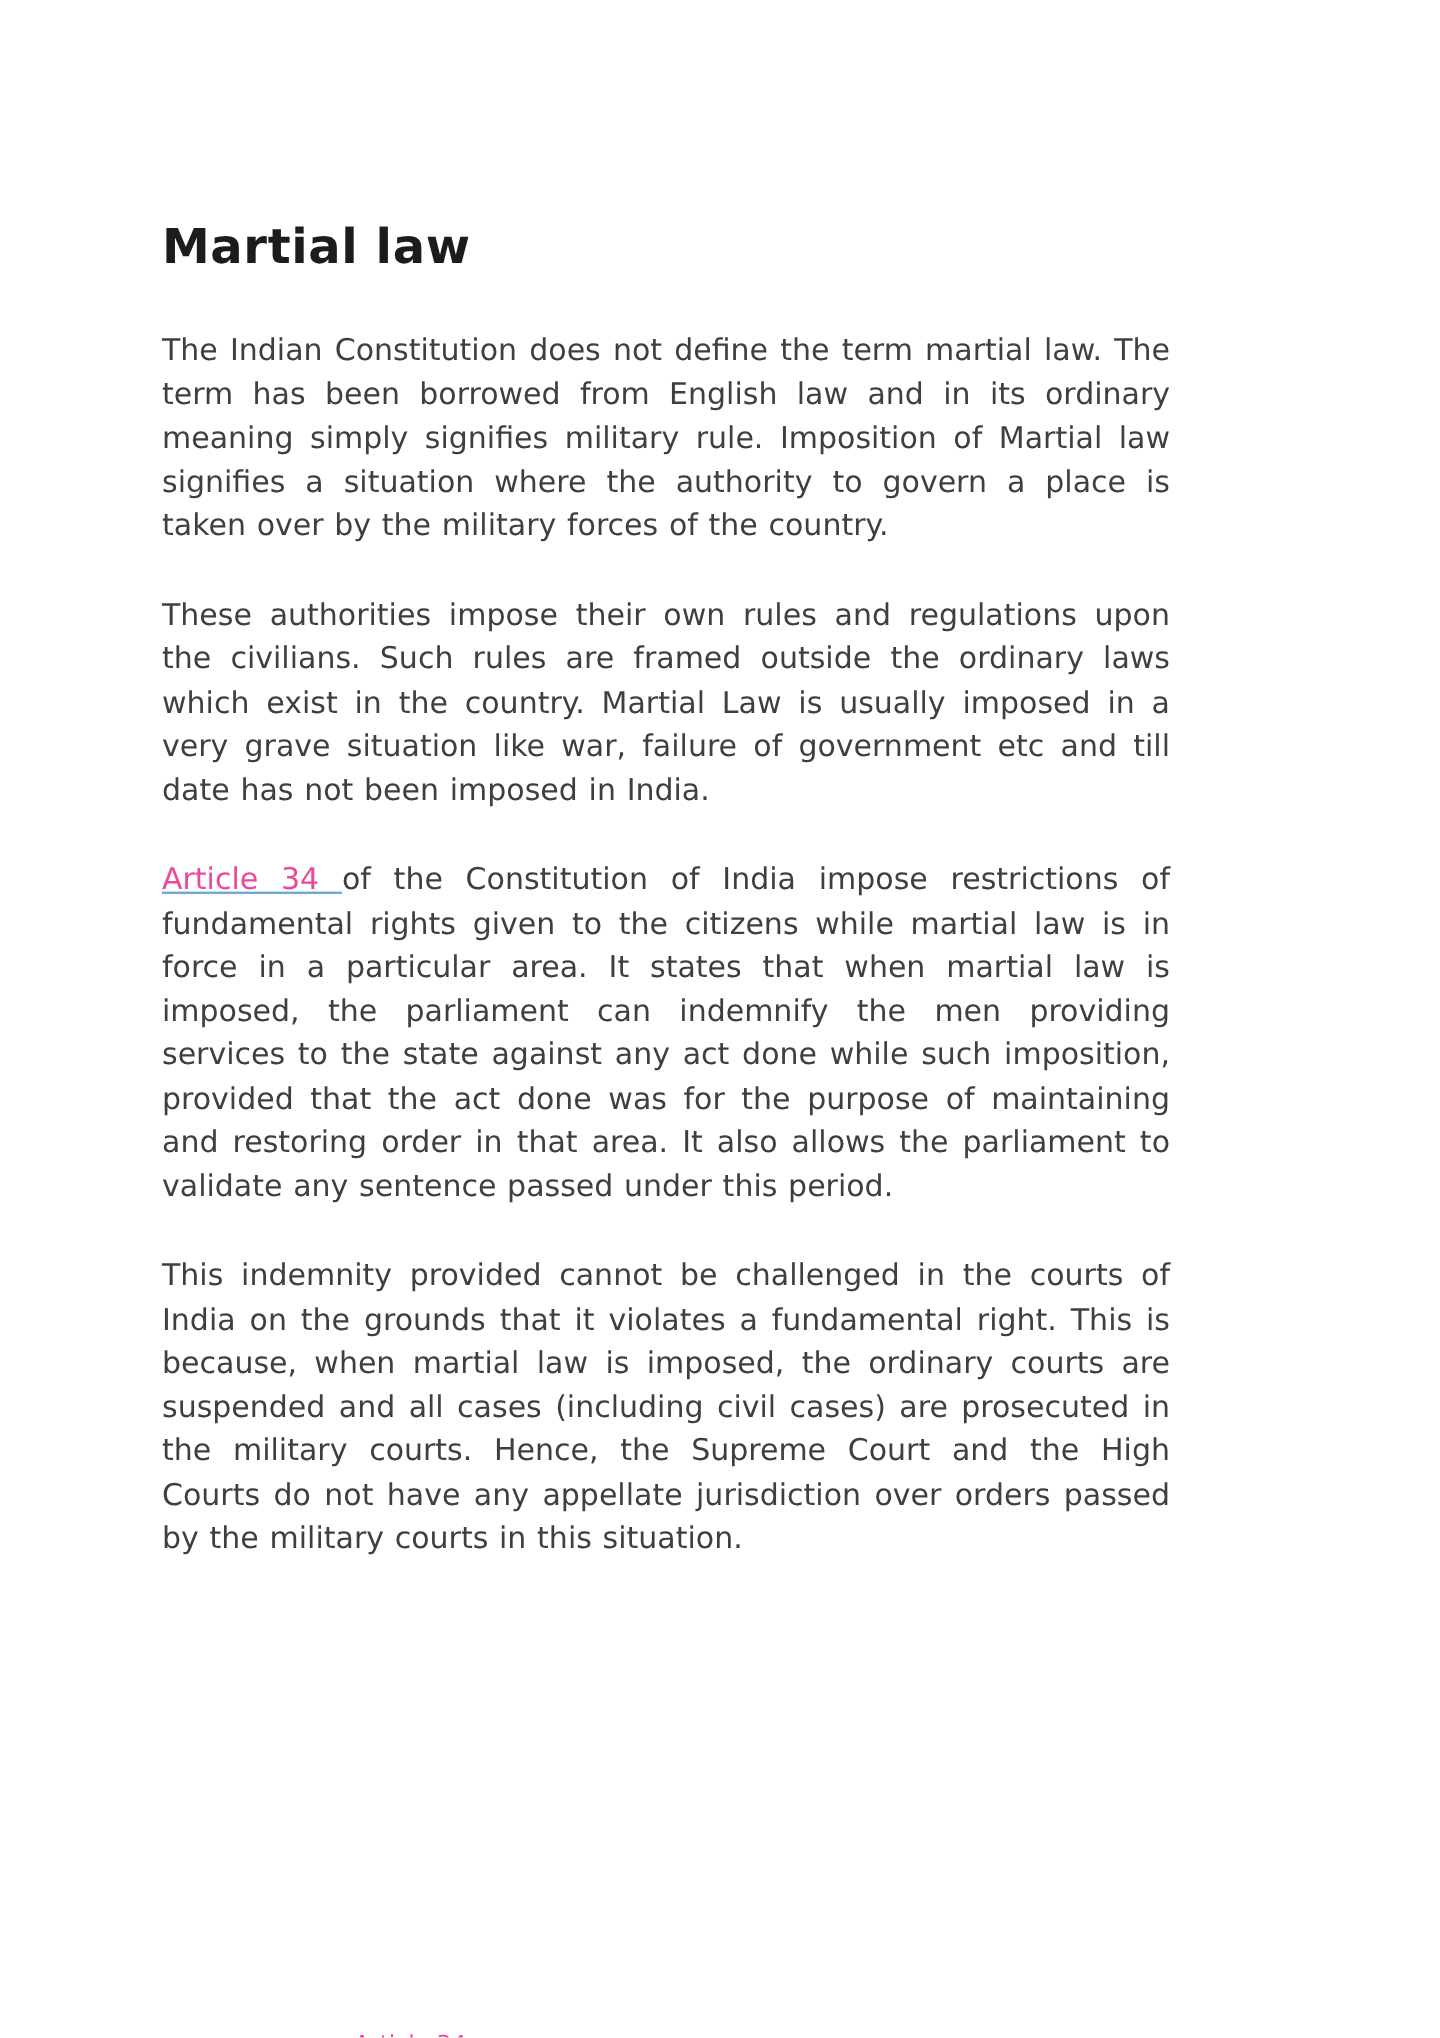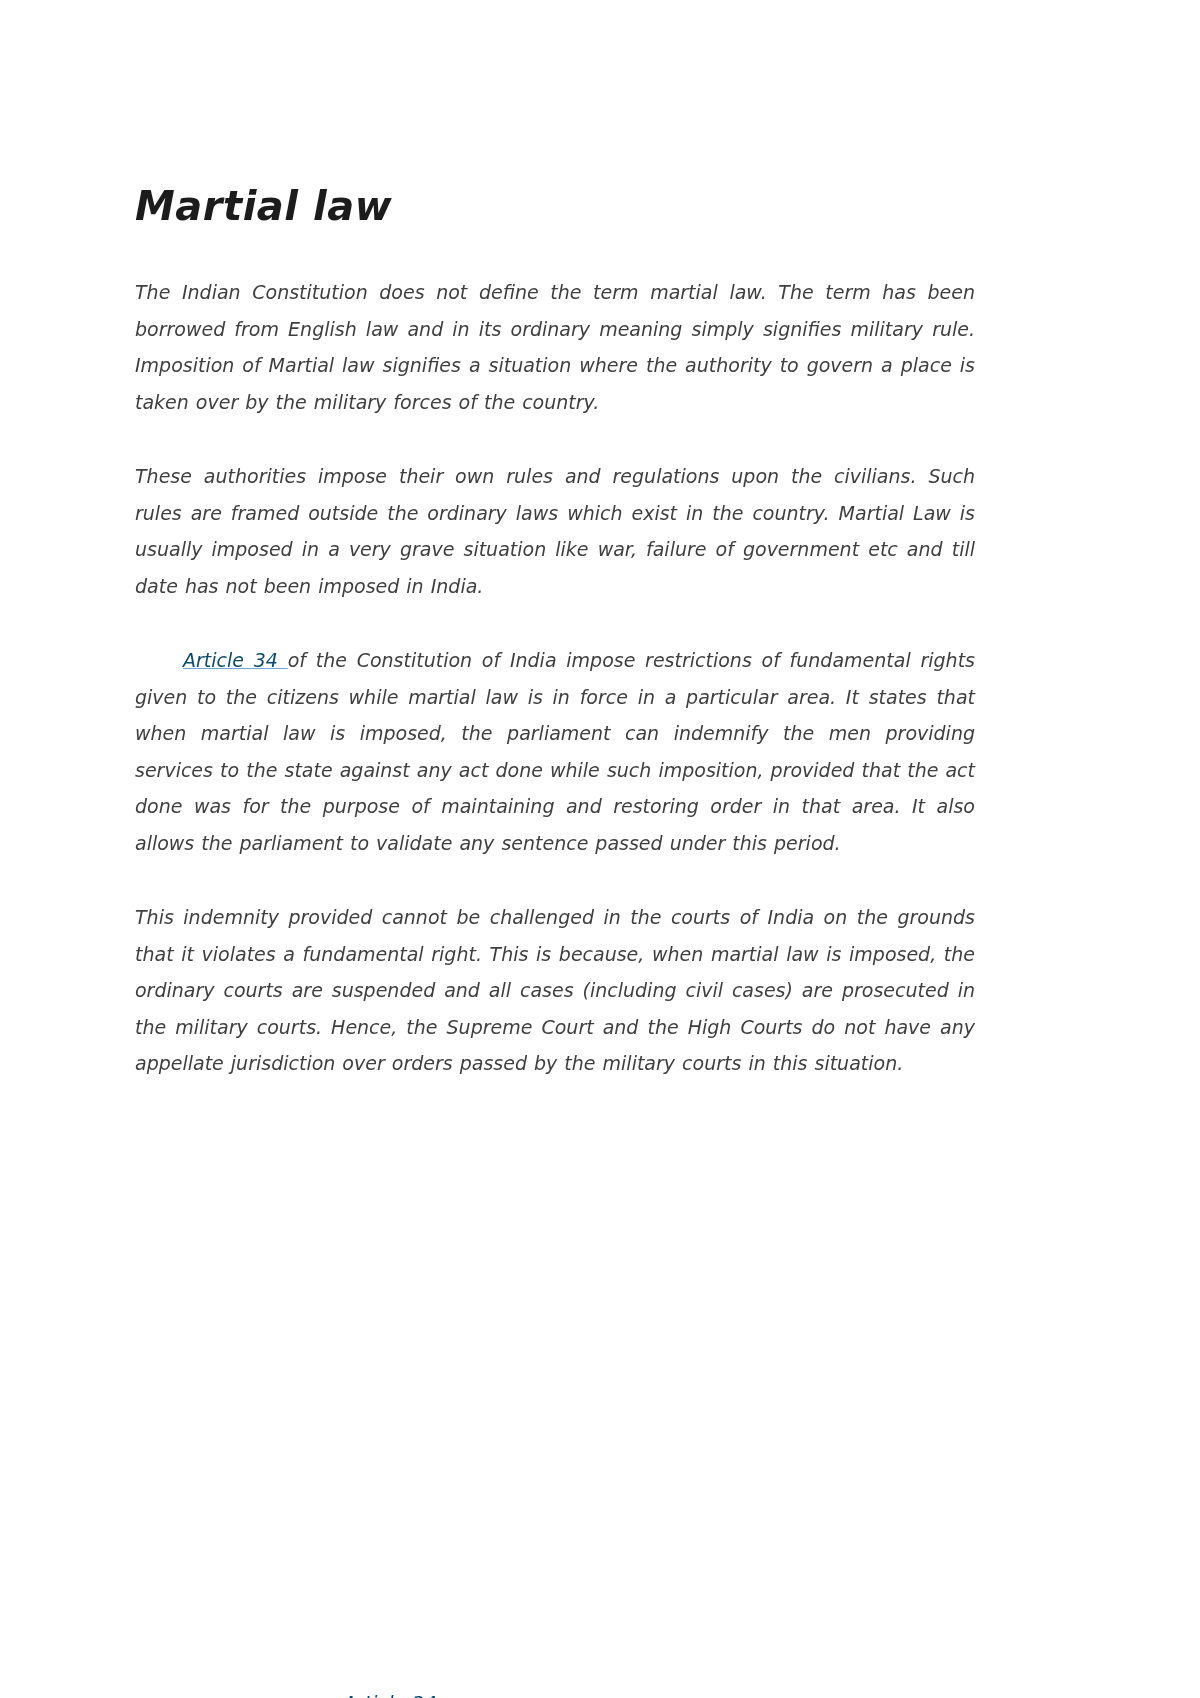--- a/index.html
+++ b/index.html
@@ -13,53 +13,51 @@
     overflow: hidden;
     position: relative;
     font-family: "DejaVu Sans", "Liberation Sans", sans-serif;
   }
   .page {
     position: absolute;
     left: 135px;
     top: 0;
     width: 840px;
     height: 1340px;
-    font-style: italic;
   }
   .doc-title {
     margin: 182px 0 44px 0;
     font-size: 40px;
     line-height: 48px;
     font-weight: 600;
     color: #1c1c1c;
     letter-spacing: 0.5px;
   }
   .doc-paragraph {
     margin: 0 0 38px 0;
-    font-size: 19px;
+    font-size: 25px;
     line-height: 36.5px;
     color: #3f3f3f;
     text-align: justify;
     word-spacing: 1px;
   }
   .doc-heading2 {
     margin: 42px 0 38px 0;
     font-size: 37px;
     line-height: 55px;
     font-weight: 600;
     color: #1c1c1c;
     text-align: justify;
     letter-spacing: 0.5px;
   }
   .doc-link {
-    color: #0c4a6e;
+    color: #ec4899;
     text-decoration: underline;
     text-decoration-color: #6fa8dc;
     cursor: pointer;
-    margin-left: 48px;
   }
   .partial-link {
     position: absolute;
     left: 160px;
     top: 1686px;
     font-size: 19.5px;
     line-height: 36.5px;
     white-space: nowrap;
   }
 </style>

